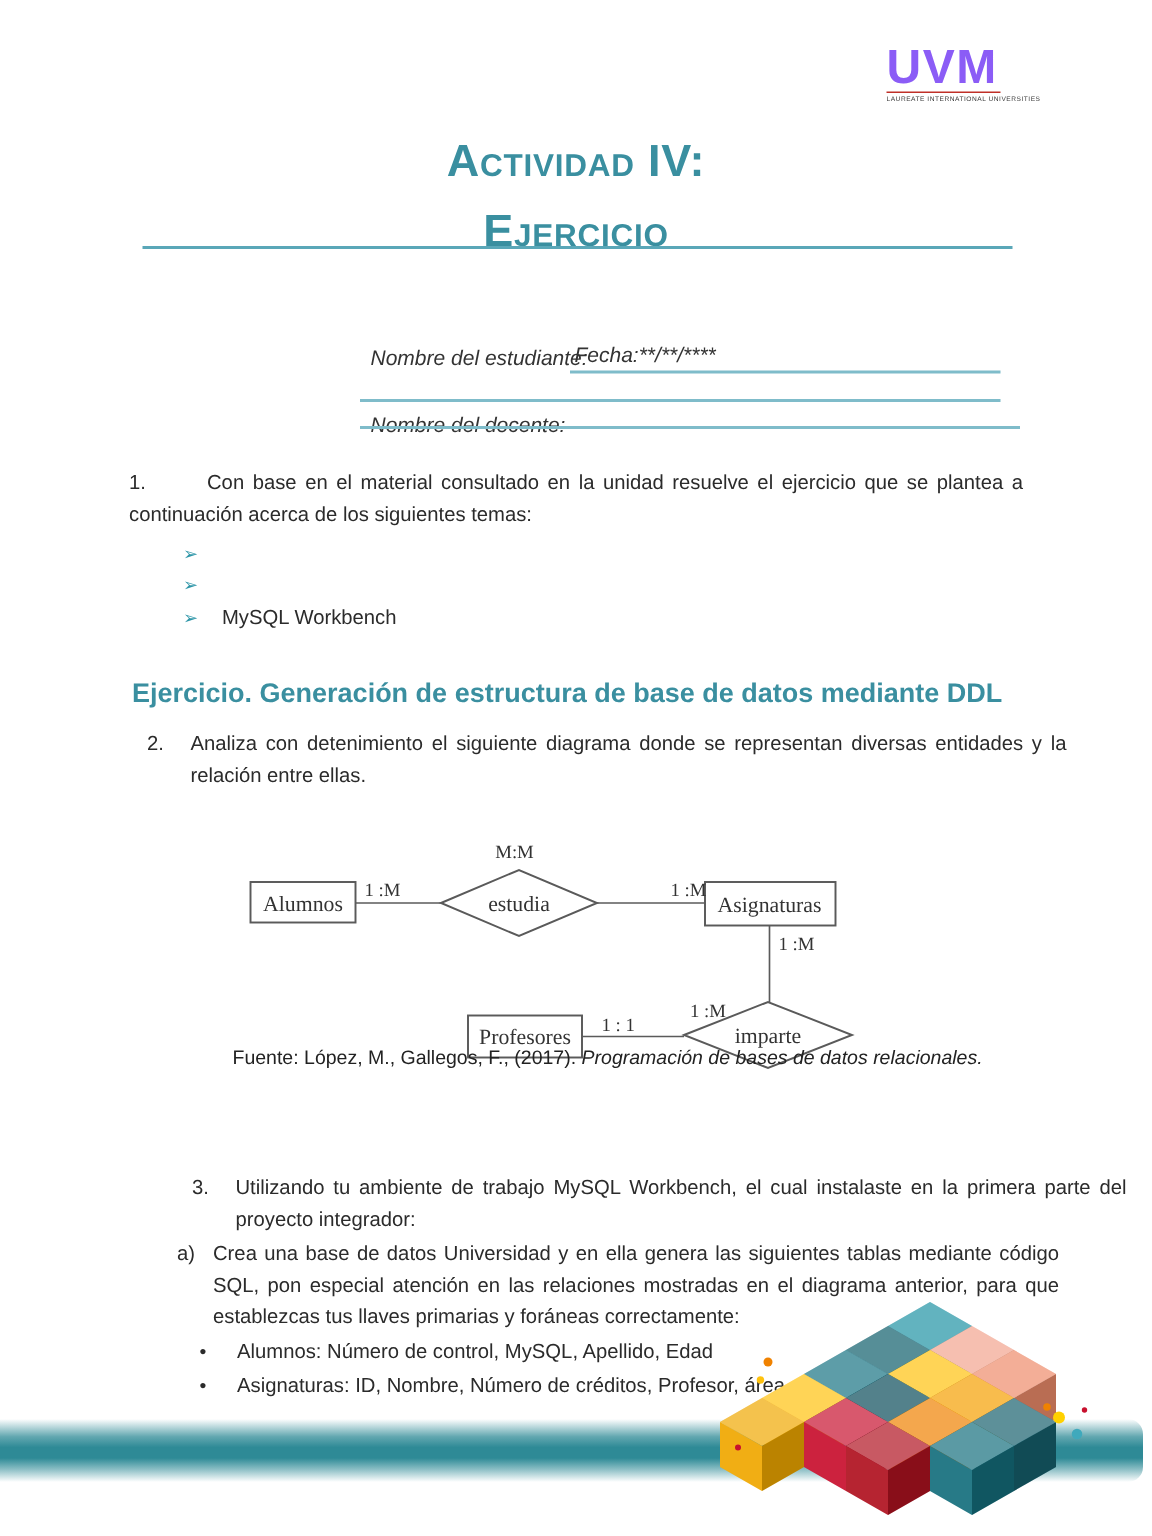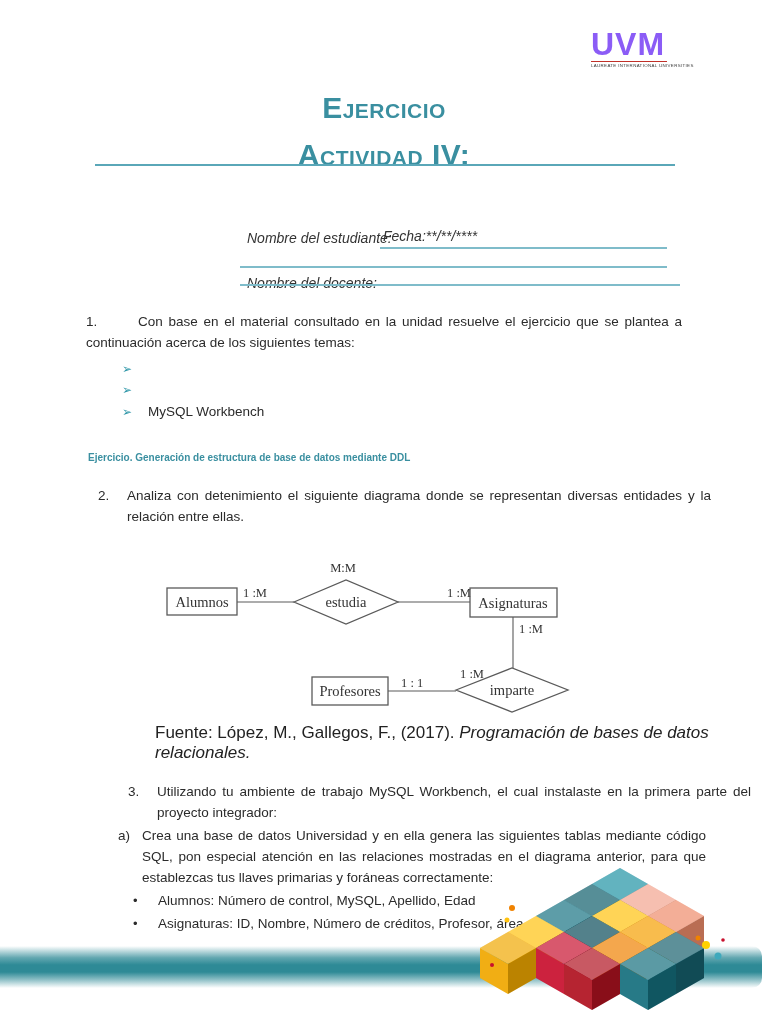--- a/index.html
+++ b/index.html
@@ -28,23 +28,23 @@
   .num-tab{display:inline-block;width:52px;}
   .hang{padding-left:29px;text-indent:-29px;}
   .hang .n{display:inline-block;width:29px;text-indent:0;}
   .hang-a{padding-left:24px;text-indent:-24px;}
   .hang-a .n{display:inline-block;width:24px;text-indent:0;}
 
   .topics{left:122px;top:359px;font-size:13.5px;line-height:21px;}
   .topic-row{display:flex;align-items:baseline;}
   .arrow{color:#2e96a8;width:26px;font-size:12px;}
 
-  .section-heading{left:88px;top:452px;width:600px;font-size:10px;font-weight:700;color:#3a8fa0;}
+  .section-heading{left:88px;top:452px;width:600px;font-size:18px;font-weight:700;color:#3a8fa0;}
 
-  .caption{left:155px;top:723px;font-size:17px;color:#222;}
+  .caption{left:155px;top:697px;font-size:13px;color:#222;}
   .caption .it{font-style:italic;}
 
   .bullets{left:133px;top:889px;font-size:13.5px;line-height:23px;}
   .bullet-row{display:flex;align-items:baseline;}
   .dot{width:25px;font-size:13px;}
 
   
   .er-svg text{font-family:"Liberation Serif", serif;fill:#333;}
   .er-svg .ent{font-size:14.5px;}
   .er-svg .lab{font-size:12.5px;}
@@ -60,22 +60,22 @@
 </head>
 <body>
 
 <div class="abs logo">
   <div class="logo-text">UVM</div>
   <div class="logo-rule"></div>
   <div class="logo-tagline">LAUREATE INTERNATIONAL UNIVERSITIES</div>
 </div>
 
 <div class="abs title">
+  <div class="title-line">Actividad IV:</div>
   <div class="title-line">Ejercicio</div>
-  <div class="title-line">Actividad IV:</div>
 </div>
 <div class="abs title-rule"></div>
 
 <div class="abs form-text" style="left:383px;top:228px;">Fecha:**/**/****</div>
 <div class="abs fline" style="left:380px;top:247px;width:287px;"></div>
 <div class="abs form-text" style="left:247px;top:230px;">Nombre del estudiante:</div>
 <div class="abs fline" style="left:240px;top:266px;width:427px;"></div>
 <div class="abs form-text" style="left:247px;top:275px;">Nombre del docente:</div>
 <div class="abs fline" style="left:240px;top:284px;width:440px;"></div>
 

